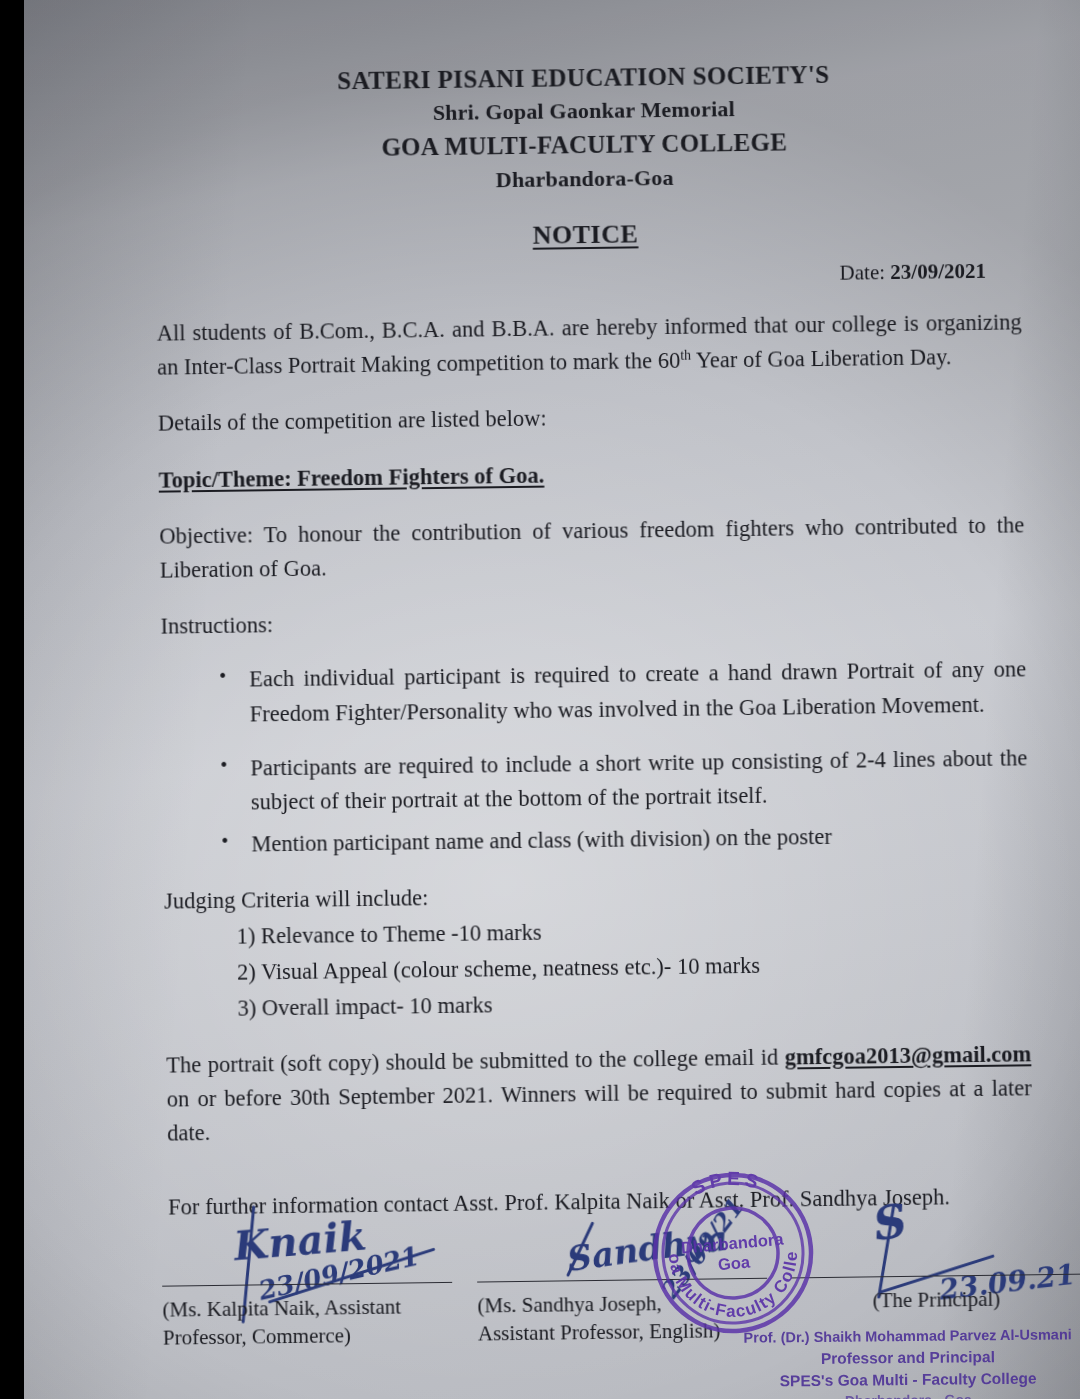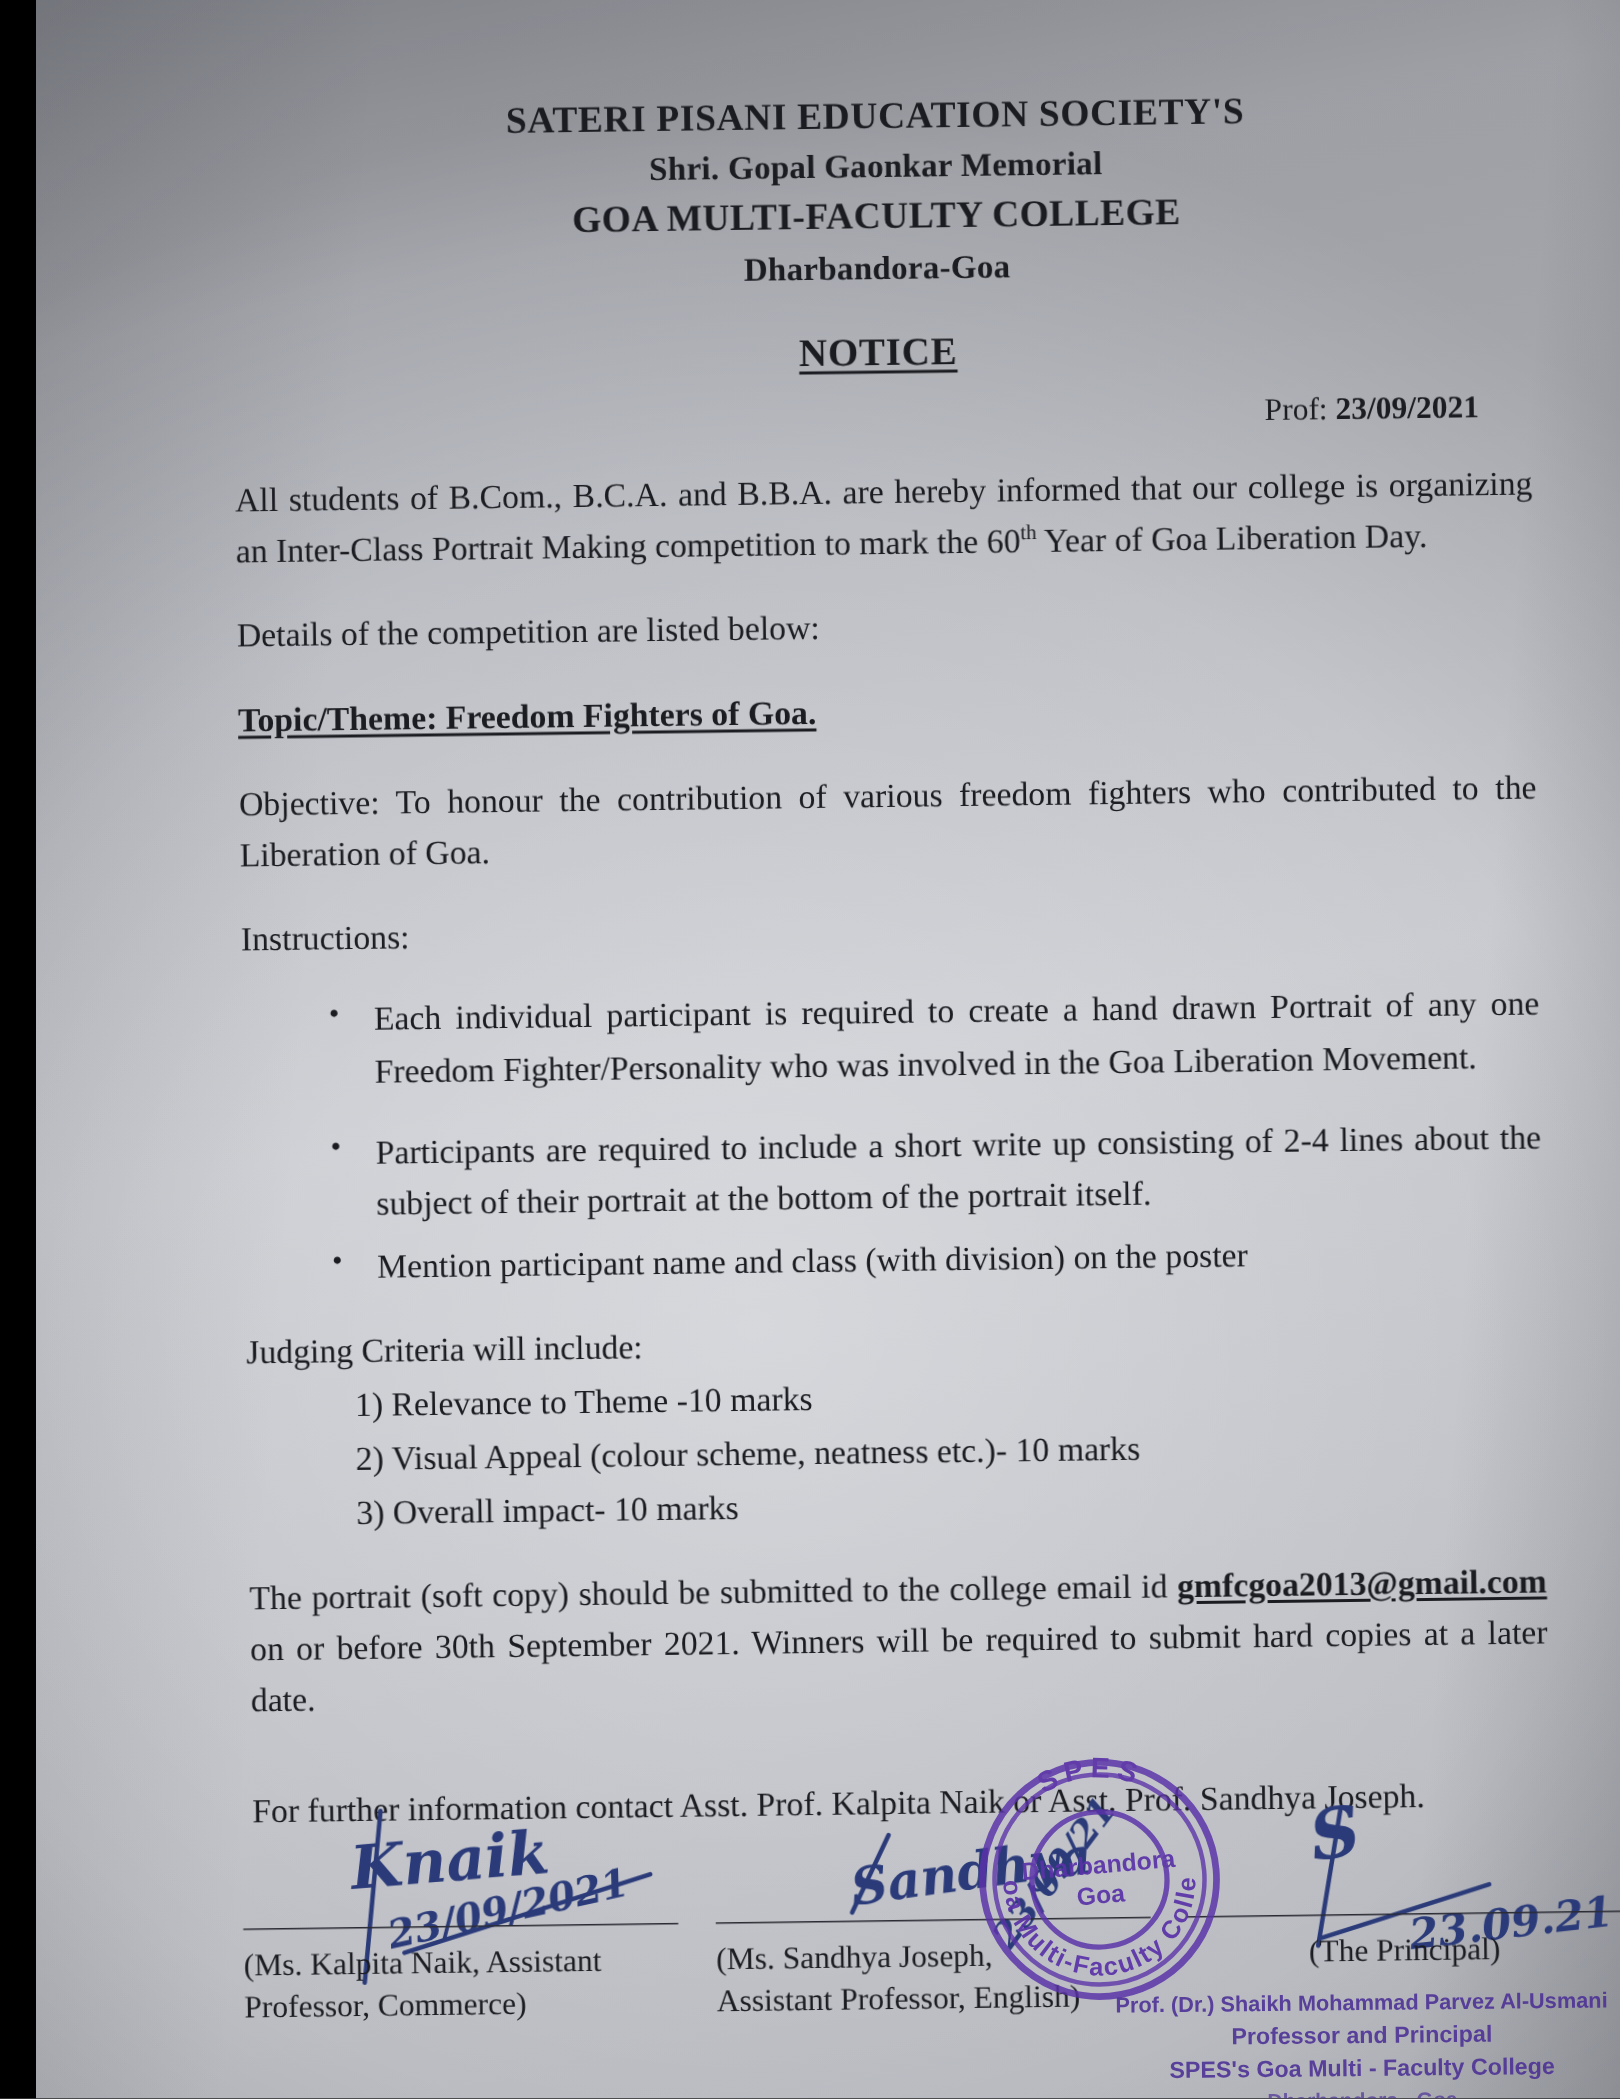--- a/index.html
+++ b/index.html
@@ -260,21 +260,21 @@
         <div class="l2">Shri. Gopal Gaonkar Memorial</div>
         <div class="l3">GOA MULTI-FACULTY COLLEGE</div>
         <div class="l4">Dharbandora-Goa</div>
       </div>
 
       <div class="notice-row">
         <span class="notice">NOTICE</span>
       </div>
 
       <div class="date-row">
-        <span>Prof:</span>
+        <span>Date:</span>
         <b>23/09/2021</b>
       </div>
 
       <div class="body">
 
         <p class="just"><span>All students of B.Com., B.C.A. and B.B.A. are hereby informed that our college is organizing an Inter-Class Portrait Making competition to mark the 60</span><sup>th</sup><span> Year of Goa Liberation Day.</span></p>
 
         <p class="left">Details of the competition are listed below:</p>
 
         <p class="left"><span class="topic">Topic/Theme: Freedom Fighters of Goa.</span></p>

